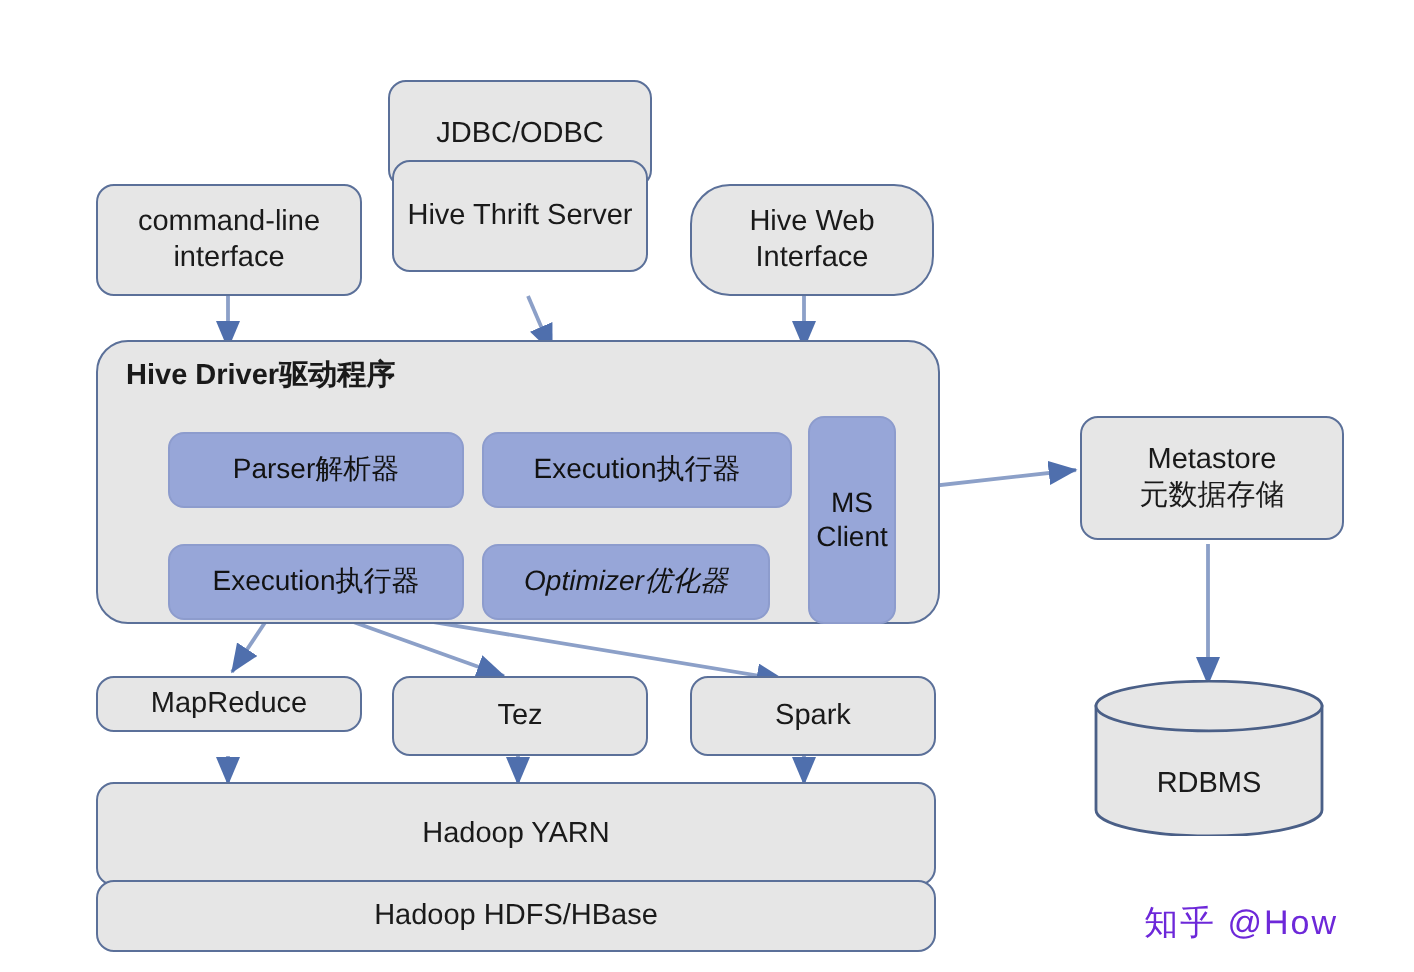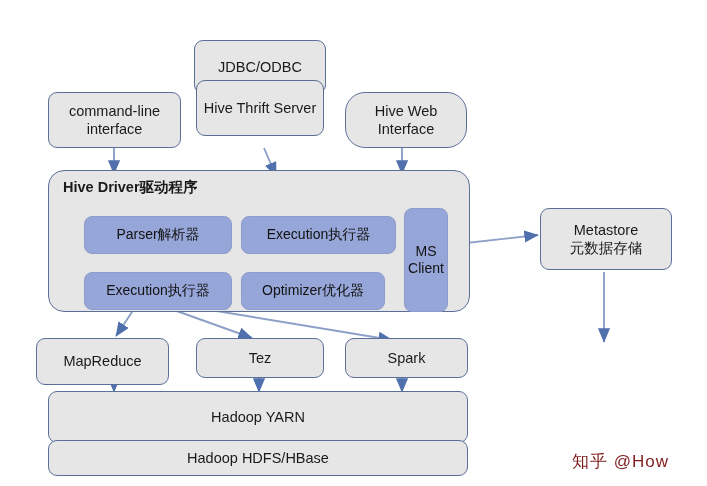--- a/index.html
+++ b/index.html
@@ -70,21 +70,21 @@
   }
   .cyl-label {
     position: absolute;
     width: 100%;
     text-align: center;
     font-size: 14.5px;
     color: #1a1a1a;
   }
   .watermark {
     position: absolute;
-    color: #7f1d1d;
+    color: #6d28d9;
     font-size: 17px;
     letter-spacing: 1px;
     white-space: nowrap;
     user-select: none;
   }
 </style>
 </head>
 <body>
 
 <div id="canvas">
@@ -144,35 +144,42 @@
   </div>
 
   <div class="node box-blue" style="left:241px; top:206px; width:155px; height:38px;">
     <span>Execution执行器</span>
   </div>
 
   <div class="node box-blue" style="left:84px; top:262px; width:148px; height:38px;text-align:center;">
     <span>Execution执行器</span>
   </div>
 
-  <div class="node box-blue" style="left:241px; top:262px; width:144px; height:38px;">
+  <div class="node box-blue" style="left:241px; top:262px; width:144px; height:38px;font-style:italic;">
     <span>Optimizer优化器</span>
   </div>
 
   <div class="node box-blue" style="left:404px; top:198px; width:44px; height:104px; font-size:14px;">
     <span>MS Client</span>
   </div>
 
   <div class="node box-grey" style="left:540px; top:208px; width:132px; height:62px; flex-direction:column;">
     <span>Metastore</span>
     <span>元数据存储</span>
   </div>
 
+  <div class="cylinder" style="left:546px; top:340px; width:117px; height:78px;">
+    <svg width="117" height="78" viewBox="0 0 117 78" xmlns="http://www.w3.org/2000/svg">
+      <path d="M2,13 L2,65 A56.5,13 0 0,0 115,65 L115,13 Z" fill="#e6e6e6" stroke="#4a5f87" stroke-width="1.4"></path>
+      <ellipse cx="58.5" cy="13" rx="56.5" ry="12.4" fill="#e6e6e6" stroke="#4a5f87" stroke-width="1.4"></ellipse>
+    </svg>
+    <div class="cyl-label" style="top:44px; left:0;">RDBMS</div>
+  </div>
 
-  <div class="node box-grey" style="left:36px; top:338px; width:133px; height:47px;">
+  <div class="node box-grey" style="left:48px; top:338px; width:133px; height:28px;">
     <span>MapReduce</span>
   </div>
 
   <div class="node box-grey" style="left:196px; top:338px; width:128px; height:40px;">
     <span>Tez</span>
   </div>
 
   <div class="node box-grey" style="left:345px; top:338px; width:123px; height:40px;">
     <span>Spark</span>
   </div>

